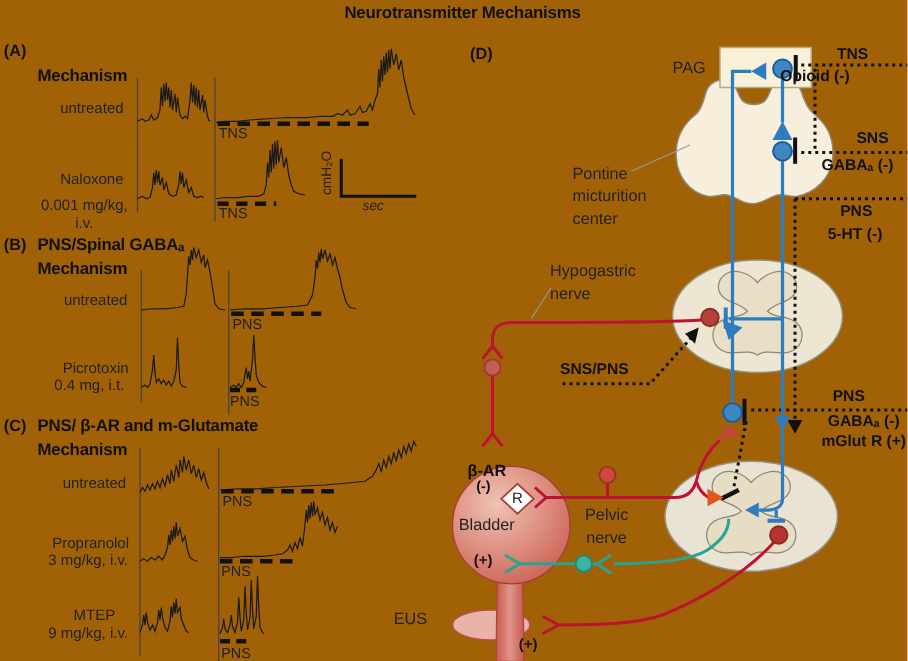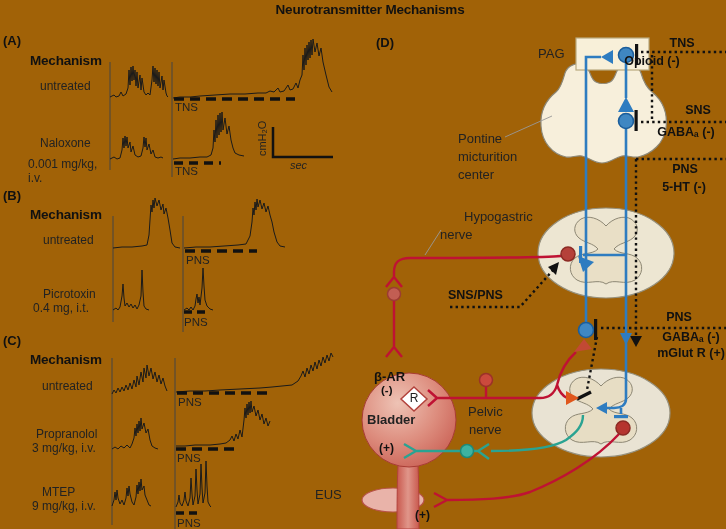--- a/index.html
+++ b/index.html
@@ -2,21 +2,21 @@
 <html><head>
 <meta charset="utf-8">
 <style>
   html,body{margin:0;padding:0;background:#fff;}
   #fig{position:relative;width:726px;height:529px;background:#a16207;overflow:hidden;
        font-family:"Liberation Sans",sans-serif;color:#1a1a1a;}
   #art{position:absolute;left:0;top:0;}
   .lbl{position:absolute;font-size:12px;line-height:1.15;white-space:nowrap;color:#222;}
   .b{font-weight:bold;color:#111;}
   .c{text-align:center;}
-  .r{text-align:left;white-space:normal;}
+  .r{text-align:center;white-space:normal;}
   .t13{font-size:13px;}
   .t135{font-size:13.5px;letter-spacing:-0.2px;}
   .t115{font-size:11.5px;}
   .t125{font-size:12.5px;}
   .rot{transform:rotate(-90deg);transform-origin:center center;}
 </style>
 </head>
 <body>
 
 <div id="fig">
@@ -167,60 +167,62 @@
 <div class="lbl b t135" style="left:30px;top:53px;">Mechanism</div>
 <div class="lbl r" style="left:40px;top:80px;width:67px;">untreated</div>
 <div class="lbl r" style="left:40px;top:137px;width:67px;">Naloxone</div>
 <div class="lbl r" style="left:28px;top:158px;width:79px;">0.001 mg/kg, i.v.</div>
 <div class="lbl t115" style="left:175px;top:101px;">TNS</div>
 <div class="lbl t115" style="left:175px;top:165px;">TNS</div>
 <div class="lbl rot c" style="left:240px;top:132px;width:45px;font-size:11px;">cmH₂O</div>
 <div class="lbl" style="left:290px;top:159px;font-size:11px;font-style:italic;">sec</div>
 
 <div class="lbl b t13" style="left:3px;top:189px;">(B)</div>
+<div class="lbl b t135" style="left:30px;top:188px;">PNS/Spinal GABAₐ</div>
 <div class="lbl b t135" style="left:30px;top:207px;">Mechanism</div>
 <div class="lbl r" style="left:43px;top:234px;width:67px;">untreated</div>
 <div class="lbl r" style="left:43px;top:288px;width:67px;">Picrotoxin</div>
 <div class="lbl r" style="left:33px;top:302px;width:77px;">0.4 mg, i.t.</div>
 <div class="lbl t115" style="left:186px;top:254px;">PNS</div>
 <div class="lbl t115" style="left:184px;top:316px;">PNS</div>
 
 <div class="lbl b t13" style="left:3px;top:334px;">(C)</div>
+<div class="lbl b t135" style="left:30px;top:333px;">PNS/ β-AR and m-Glutamate</div>
 <div class="lbl b t135" style="left:30px;top:352px;">Mechanism</div>
 <div class="lbl r" style="left:42px;top:380px;width:67px;">untreated</div>
 <div class="lbl r" style="left:36px;top:428px;width:73px;">Propranolol</div>
 <div class="lbl r" style="left:32px;top:442px;width:77px;">3 mg/kg, i.v.</div>
 <div class="lbl r" style="left:42px;top:486px;width:67px;">MTEP</div>
 <div class="lbl r" style="left:32px;top:500px;width:77px;">9 mg/kg, i.v.</div>
 <div class="lbl t115" style="left:178px;top:396px;">PNS</div>
 <div class="lbl t115" style="left:177px;top:452px;">PNS</div>
 <div class="lbl t115" style="left:177px;top:517px;">PNS</div>
 
 <div class="lbl b t13" style="left:376px;top:36px;">(D)</div>
 <div class="lbl t13" style="left:538px;top:47px;">PAG</div>
 <div class="lbl t13" style="left:458px;top:132px;">Pontine</div>
 <div class="lbl t13" style="left:458px;top:150px;">micturition</div>
 <div class="lbl t13" style="left:458px;top:168px;">center</div>
-<div class="lbl t13" style="left:440px;top:210px;margin-left:24px;">Hypogastric</div>
+<div class="lbl t13" style="left:440px;top:210px;">Hypogastric</div>
 <div class="lbl t13" style="left:440px;top:228px;">nerve</div>
 <div class="lbl b t125" style="left:448px;top:288px;">SNS/PNS</div>
 
 <div class="lbl b t125 c" style="left:650px;top:36px;width:64px;">TNS</div>
 <div class="lbl b t125 c" style="left:612px;top:54px;width:80px;">Opioid (-)</div>
 <div class="lbl b t125 c" style="left:666px;top:103px;width:64px;">SNS</div>
 <div class="lbl b t125 c" style="left:646px;top:125px;width:80px;">GABAₐ (-)</div>
 <div class="lbl b t125 c" style="left:653px;top:162px;width:64px;">PNS</div>
 <div class="lbl b t125 c" style="left:644px;top:180px;width:80px;">5-HT (-)</div>
 <div class="lbl b t125 c" style="left:647px;top:310px;width:64px;">PNS</div>
 <div class="lbl b t125 c" style="left:651px;top:330px;width:80px;">GABAₐ (-)</div>
 <div class="lbl b t125 c" style="left:646px;top:346px;width:90px;">mGlut R (+)</div>
 
 <div class="lbl b t13" style="left:374px;top:370px;">β-AR</div>
 <div class="lbl b t115" style="left:381px;top:384px;">(-)</div>
 <div class="lbl c" style="left:404px;top:392px;width:20px;">R</div>
-<div class="lbl t13" style="left:367px;top:413px;font-weight:bold;">Bladder</div>
+<div class="lbl t13" style="left:367px;top:413px;">Bladder</div>
 <div class="lbl b" style="left:379px;top:442px;">(+)</div>
 <div class="lbl t13" style="left:468px;top:405px;">Pelvic</div>
 <div class="lbl t13" style="left:469px;top:423px;">nerve</div>
 <div class="lbl t13" style="left:315px;top:488px;">EUS</div>
 <div class="lbl b" style="left:415px;top:509px;">(+)</div>
 
 </div>
 
 </body></html>

